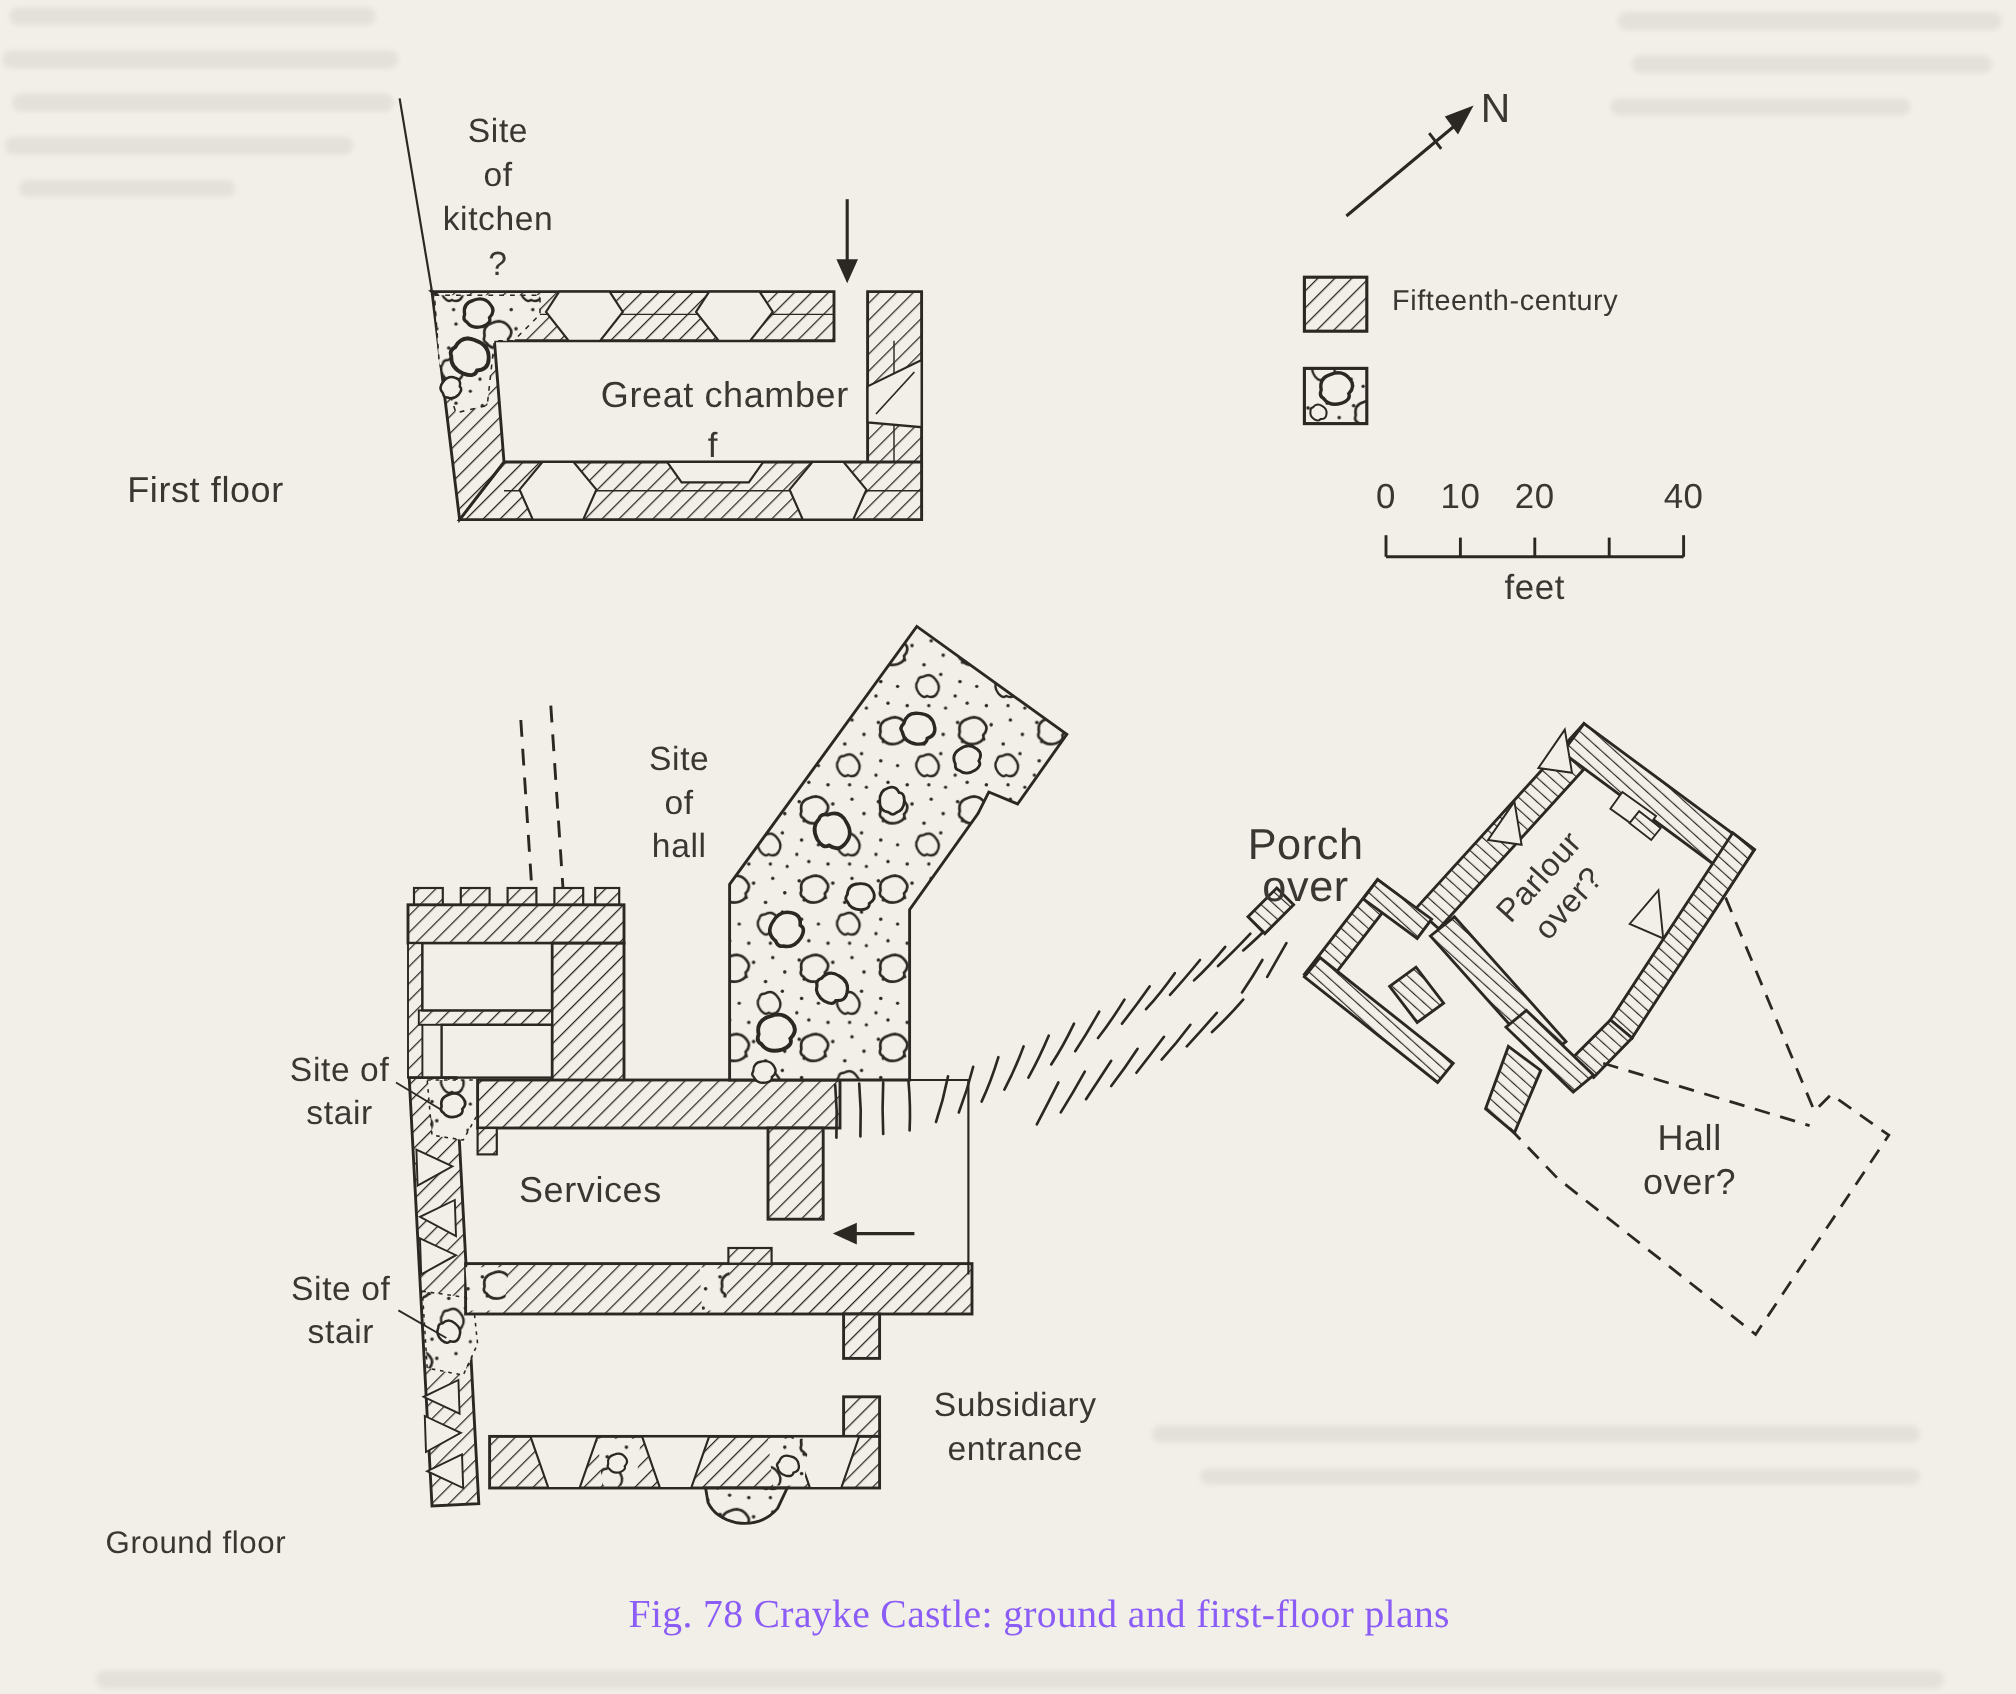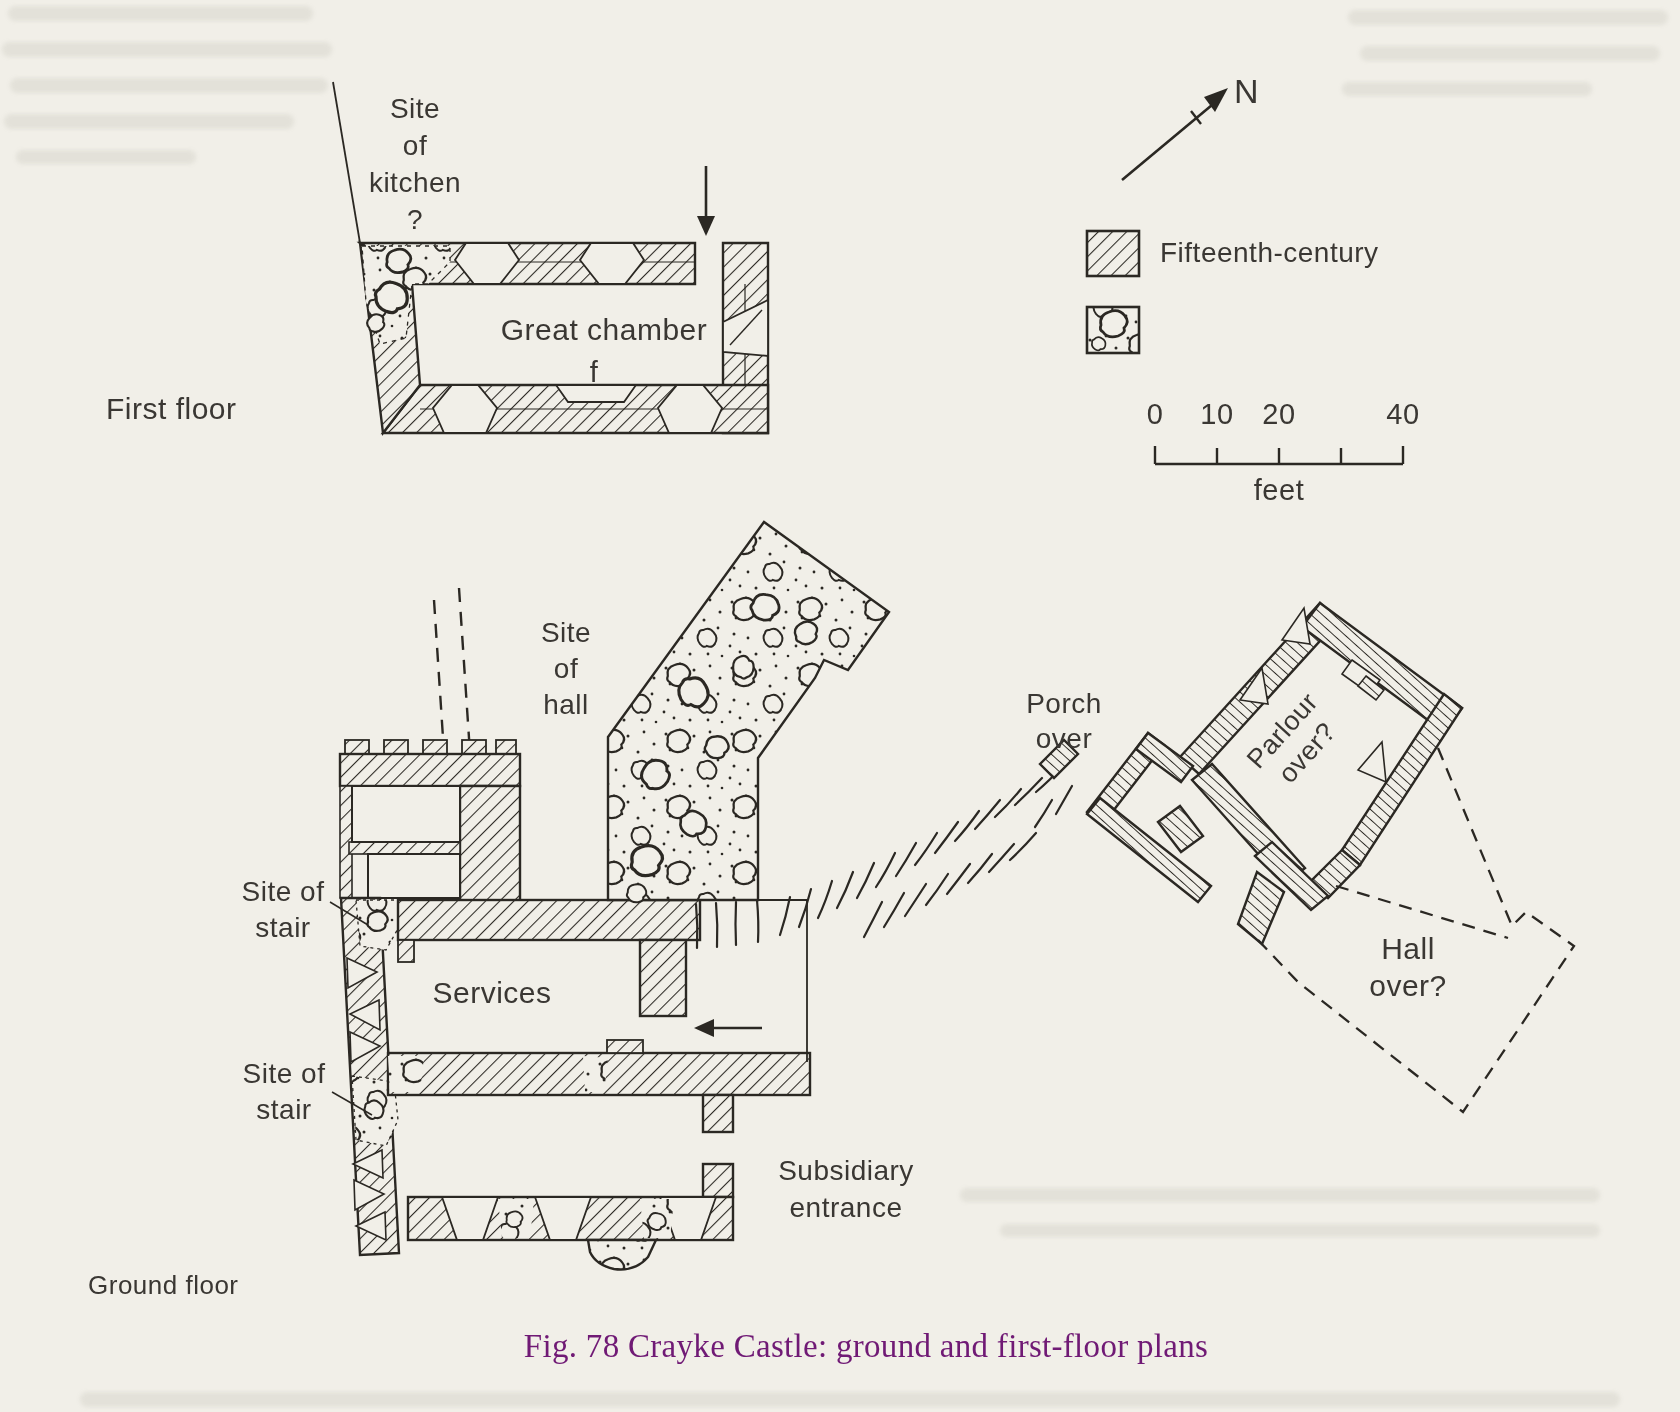--- a/index.html
+++ b/index.html
@@ -3,21 +3,21 @@
 <meta charset="utf-8">
 <style>
   html,body{margin:0;padding:0;}
   #page{position:relative;width:1680px;height:1412px;background:#f1efe8;overflow:hidden;
          font-family:"Liberation Sans",sans-serif;color:#34312d;}
   .lbl{position:absolute;white-space:nowrap;color:#3a3733;letter-spacing:.5px;}
   .ctr{transform:translateX(-50%);text-align:center;}
   .ctrxy{transform:translate(-50%,-50%);text-align:center;}
   svg{position:absolute;left:0;top:0;}
   .bleed{position:absolute;background:rgba(122,115,100,.11);filter:blur(2px);border-radius:8px;}
-  .caption{font-family:"Liberation Serif",serif;color:#701a75;letter-spacing:.3px;}
+  .caption{font-family:"Liberation Serif",serif;color:#8b5cf6;letter-spacing:.3px;}
 </style>
 </head>
 <body>
 
 <div id="page">
 
   <div class="bleed" style="left:8px;top:6px;width:305px;height:15px"></div>
   <div class="bleed" style="left:2px;top:42px;width:330px;height:15px"></div>
   <div class="bleed" style="left:10px;top:78px;width:318px;height:15px"></div>
   <div class="bleed" style="left:4px;top:114px;width:290px;height:15px"></div>
@@ -283,21 +283,21 @@
     <div>of</div>
     <div>kitchen</div>
     <div>?</div>
   </div>
   <div class="lbl" style="left:106px;top:392px;font-size:30px;">First floor</div>
   <div class="lbl ctr" style="left:588px;top:313px;font-size:30px;margin-left:16px;">Great chamber</div>
   <div class="lbl ctr" style="left:594px;top:356px;font-size:29px;">f</div>
 
   <div class="lbl" style="left:1234px;top:72px;font-size:34px;">N</div>
 
-  <div class="lbl" style="left:1160px;top:237px;font-size:28px;">Fifteenth-century</div>
+  <div class="lbl" style="left:1160px;top:237px;font-size:24px;">Fifteenth-century</div>
 
   <div class="lbl ctr" style="left:1155px;top:398px;font-size:29px;">0</div>
   <div class="lbl ctr" style="left:1217px;top:398px;font-size:29px;">10</div>
   <div class="lbl ctr" style="left:1279px;top:398px;font-size:29px;">20</div>
   <div class="lbl ctr" style="left:1403px;top:398px;font-size:29px;">40</div>
   <div class="lbl ctr" style="left:1279px;top:474px;font-size:29px;">feet</div>
 
   <div class="lbl ctr" style="left:566px;top:615px;font-size:28px;line-height:36px;">
     <div>Site</div>
     <div>of</div>
@@ -311,21 +311,21 @@
   <div class="lbl ctr" style="left:284px;top:1056px;font-size:28px;line-height:36px;">
     <div>Site of</div>
     <div>stair</div>
   </div>
   <div class="lbl ctr" style="left:846px;top:1116px;font-size:28px;line-height:37px;margin-top:36px;">
     <div>Subsidiary</div>
     <div>entrance</div>
   </div>
   <div class="lbl" style="left:88px;top:1270px;font-size:26px;">Ground floor</div>
 
-  <div class="lbl ctr" style="left:1064px;top:686px;font-size:28px;line-height:35px;">
+  <div class="lbl ctr" style="left:1088px;top:686px;font-size:36px;line-height:35px;">
     <div>Porch</div>
     <div>over</div>
   </div>
   <div class="lbl ctrxy" style="left:1295px;top:742px;font-size:27px;line-height:33px;transform:translate(-50%,-50%) rotate(-48deg);">
     <div>Parlour</div>
     <div>over?</div>
   </div>
   <div class="lbl ctr" style="left:1408px;top:930px;font-size:30px;line-height:37px;">
     <div>Hall</div>
     <div>over?</div>

